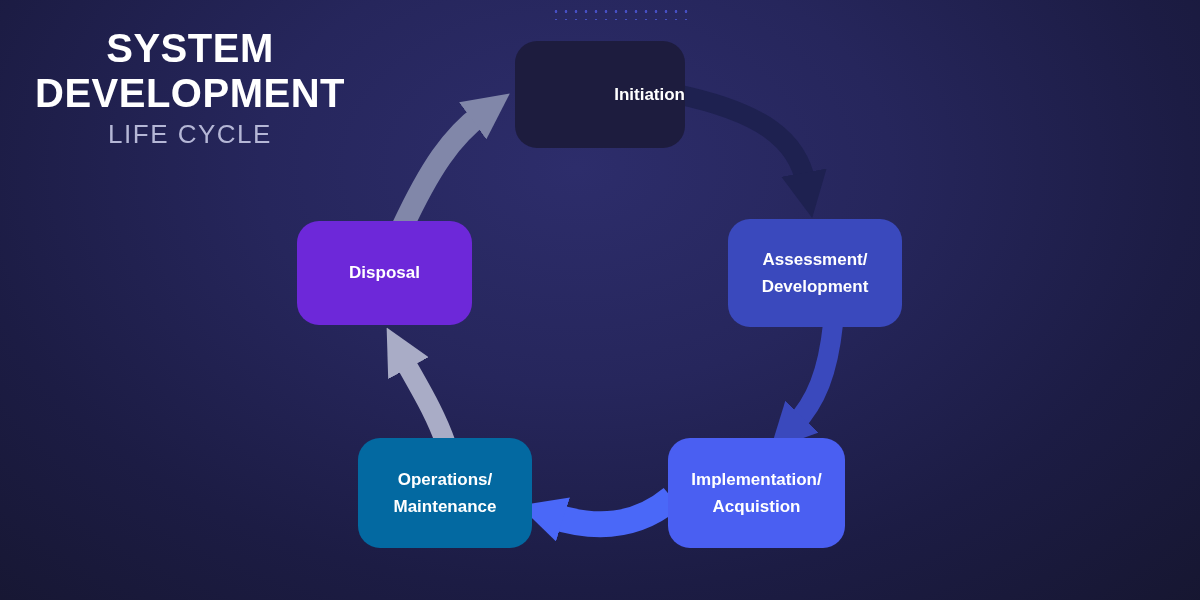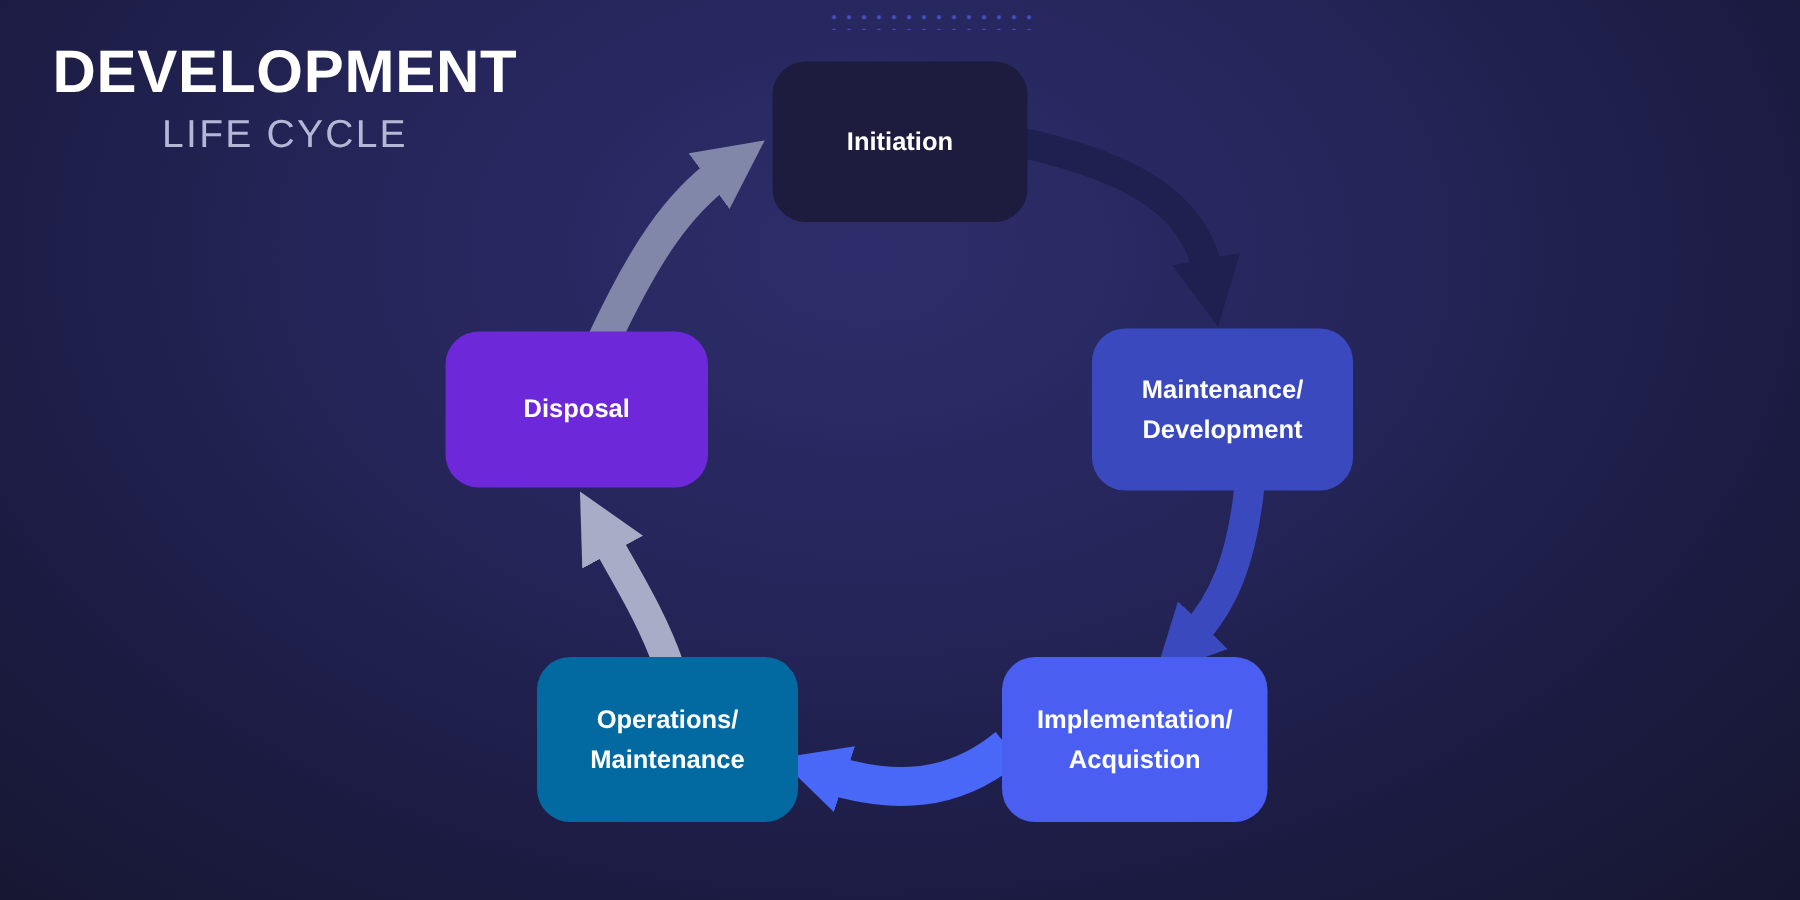--- a/index.html
+++ b/index.html
@@ -63,32 +63,33 @@
     justify-content: center;
     z-index: 2;
     text-align: center;
   }
   .node span {
     font-weight: bold;
     font-size: 17px;
     line-height: 1.6;
     color: #ffffff;
   }
-  .node-initiation     { left: 515px; top: 41px;  width: 170px; height: 107px; }
+  .node-initiation     { left: 515px; top: 41px;  width: 170px; height: 107px; align-items: flex-end; }
   .node-acquisition    { left: 728px; top: 219px; width: 174px; height: 108px; }
   .node-implementation { left: 668px; top: 438px; width: 177px; height: 110px; }
   .node-operations     { left: 358px; top: 438px; width: 174px; height: 110px; }
   .node-disposal       { left: 297px; top: 221px; width: 175px; height: 104px; }
 </style>
 </head>
 <body>
 
 <div class="decor-dots"></div>
 
 <div class="title-block">
+  <div class="title-line">SYSTEM</div>
   <div class="title-line">DEVELOPMENT</div>
   <div class="title-sub">LIFE CYCLE</div>
 </div>
 
 <svg class="arrows-svg" viewBox="0 0 1200 600" aria-hidden="true">
   <defs>
     <marker id="m0" viewBox="0 0 10 10" refX="2.5" refY="5" markerWidth="46" markerHeight="46" orient="auto" markerUnits="userSpaceOnUse">
       <path d="M0,0 L10,5 L0,10 z" fill="#1e2150"></path>
     </marker>
     <marker id="m1" viewBox="0 0 10 10" refX="2.5" refY="5" markerWidth="46" markerHeight="46" orient="auto" markerUnits="userSpaceOnUse">
@@ -109,21 +110,21 @@
   <path d="M 672 498 C 636 528 596 530 552 516" fill="none" stroke-width="26" marker-end="url(#m2)" stroke="#4a68f8"></path>
   <path d="M 446 444 C 434 410 417 384 403 358" fill="none" stroke-width="20" marker-end="url(#m3)" stroke="#a9acc6"></path>
   <path d="M 402 228 C 430 168 452 136 482 114" fill="none" stroke-width="22" marker-end="url(#m4)" stroke="#8187a9"></path>
 </svg>
 
 <div class="node node-initiation" style="background: rgb(29, 28, 62); color: rgb(255, 255, 255);">
   <span>Initiation</span>
 </div>
 
 <div class="node node-acquisition" style="background: rgb(58, 73, 189); color: rgb(255, 255, 255);">
-  <span>Maintenance/</span>
+  <span>Assessment/</span>
   <span>Development</span>
 </div>
 
 <div class="node node-implementation" style="background: rgb(74, 95, 242); color: rgb(255, 255, 255);">
   <span>Implementation/</span>
   <span>Acquistion</span>
 </div>
 
 <div class="node node-operations" style="background: #0369a1; color: rgb(255, 255, 255);">
   <span>Operations/</span>

